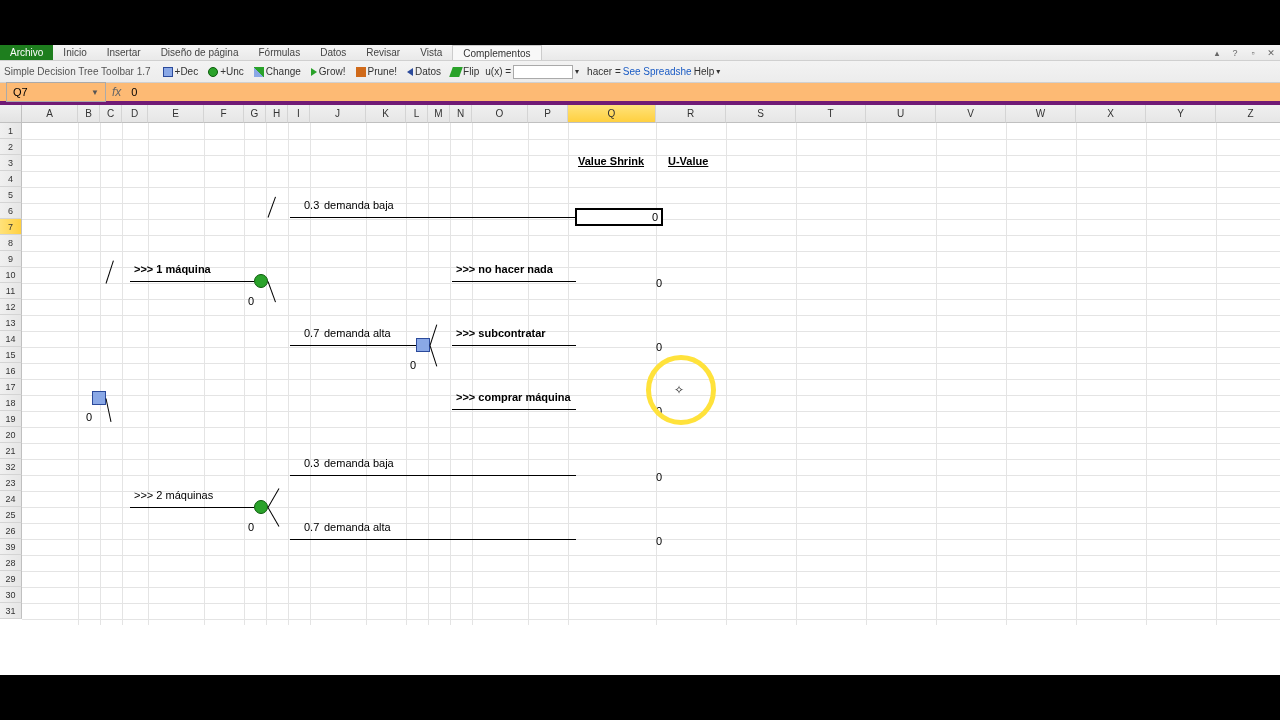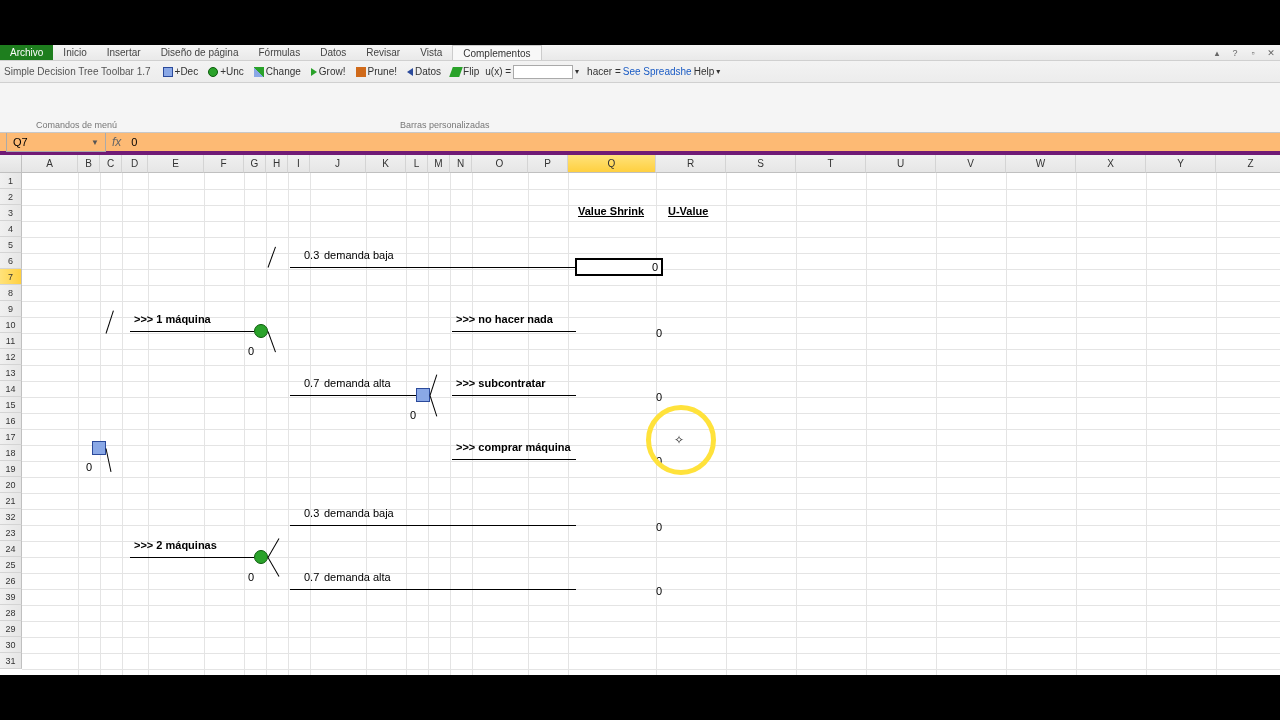--- a/index.html
+++ b/index.html
@@ -123,24 +123,20 @@
     <span>u(x) =</span>
     <span class="dd"></span>
     <span style="font-size:8px">▾</span>
     <span class="sep"></span>
     <span>hacer =</span>
     <span style="color:#1a5bc4">See Spreadshe</span>
     <span>Help</span>
     <span style="font-size:8px">▾</span>
   </div>
 
-  <div class="ribbonlabels">
-    <span class="lbl l1">Comandos de menú</span>
-    <span class="lbl l2">Barras personalizadas</span>
-  </div>
 
   <div class="formulabar">
     <div class="namebox">
       <span>Q7</span>
       <span class="dd-arrow">▼</span>
     </div>
     <span class="fx">fx</span>
     <div class="formula-input">0</div>
   </div>
 
@@ -305,21 +301,21 @@
 
       <span class="txt" style="left:434px;top:204px;font-weight:600">&gt;&gt;&gt;   subcontratar</span>
       <div class="line" style="left:430px;top:222px;width:124px;height:1px"></div>
       <span class="val" style="left:620px;top:218px;width:20px">0</span>
 
       <span class="txt" style="left:434px;top:268px;font-weight:600">&gt;&gt;&gt;   comprar máquina</span>
       <div class="line" style="left:408px;top:222px;width:22px;height:1px;transform-origin:left;transform:rotate(72deg)"></div>
       <div class="line" style="left:430px;top:286px;width:124px;height:1px"></div>
       <span class="val" style="left:620px;top:282px;width:20px">0</span>
 
-      <span class="txt" style="left:112px;top:366px;font-weight:700">&gt;&gt;&gt;   2 máquinas</span>
+      <span class="txt" style="left:112px;top:366px;font-weight:400">&gt;&gt;&gt;   2 máquinas</span>
       <div class="line" style="left:84px;top:275px;width:24px;height:1px;transform-origin:left;transform:rotate(78deg)"></div>
       <div class="line" style="left:108px;top:384px;width:124px;height:1px"></div>
       <div class="node-ci" style="left:232px;top:377px"></div>
       <span class="val" style="left:212px;top:398px;width:20px">0</span>
 
       <span class="txt" style="left:282px;top:334px">0.3</span>
       <span class="txt" style="left:302px;top:334px">demanda baja</span>
       <div class="line" style="left:246px;top:384px;width:22px;height:1px;transform-origin:left;transform:rotate(-60deg)"></div>
       <div class="line" style="left:268px;top:352px;width:286px;height:1px"></div>
       <span class="val" style="left:620px;top:348px;width:20px">0</span>

